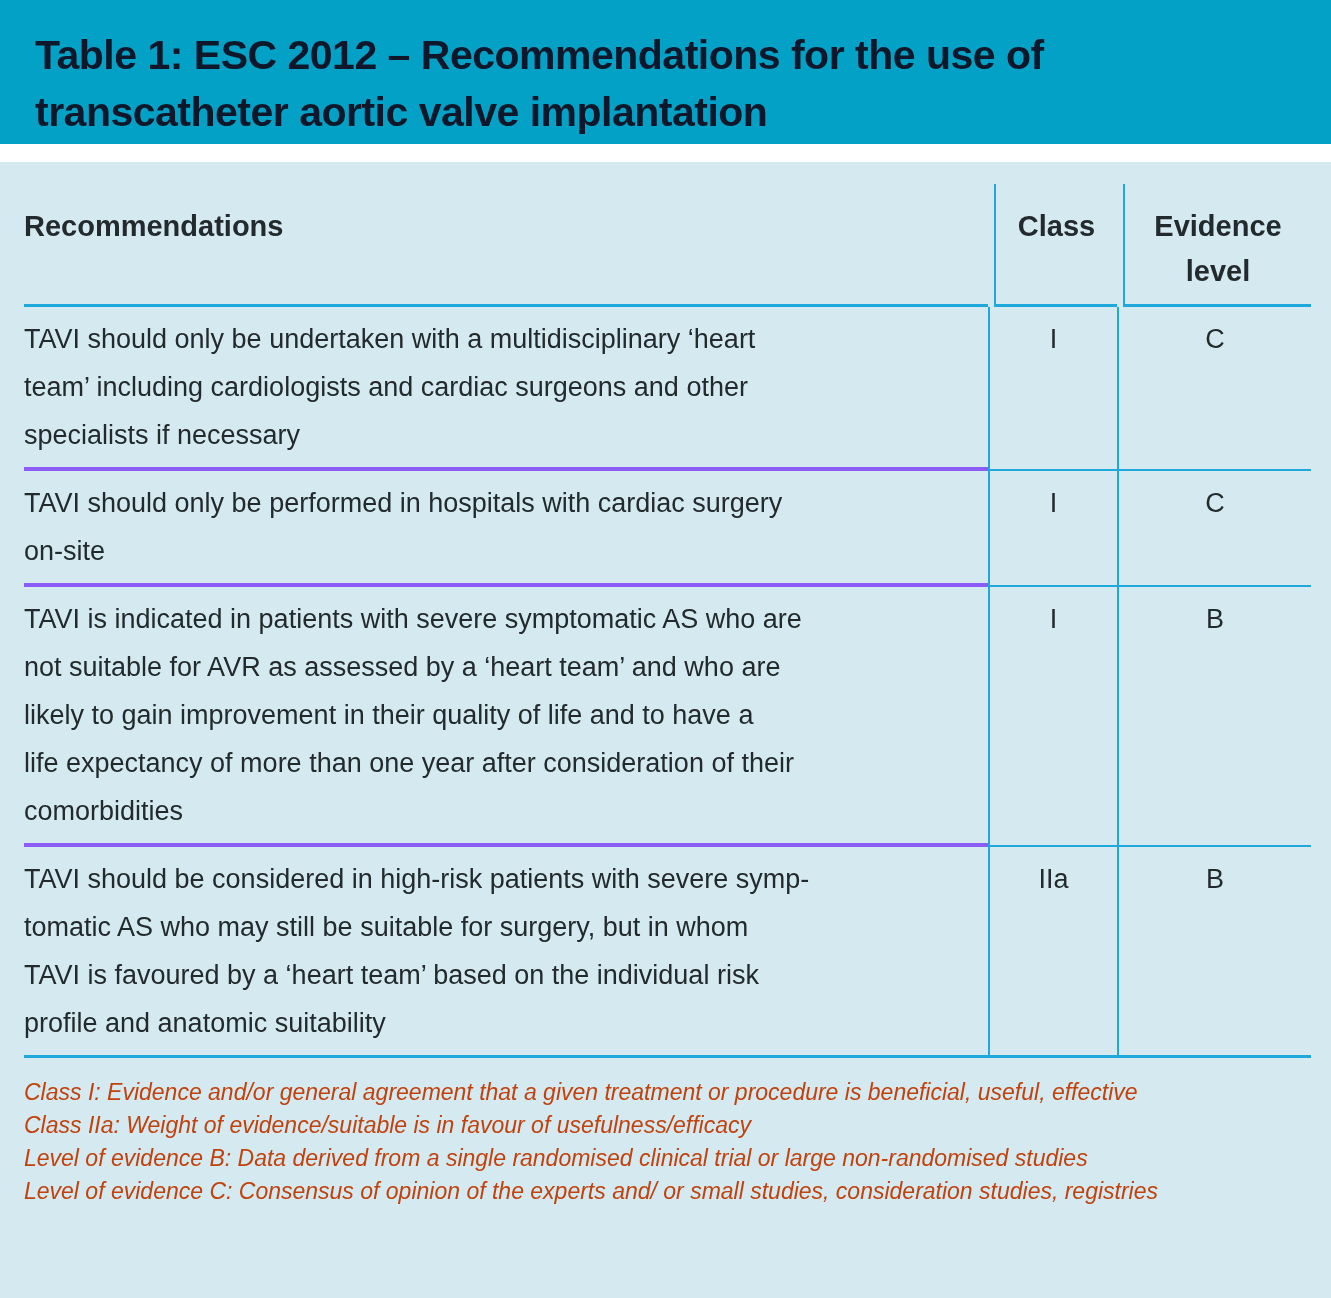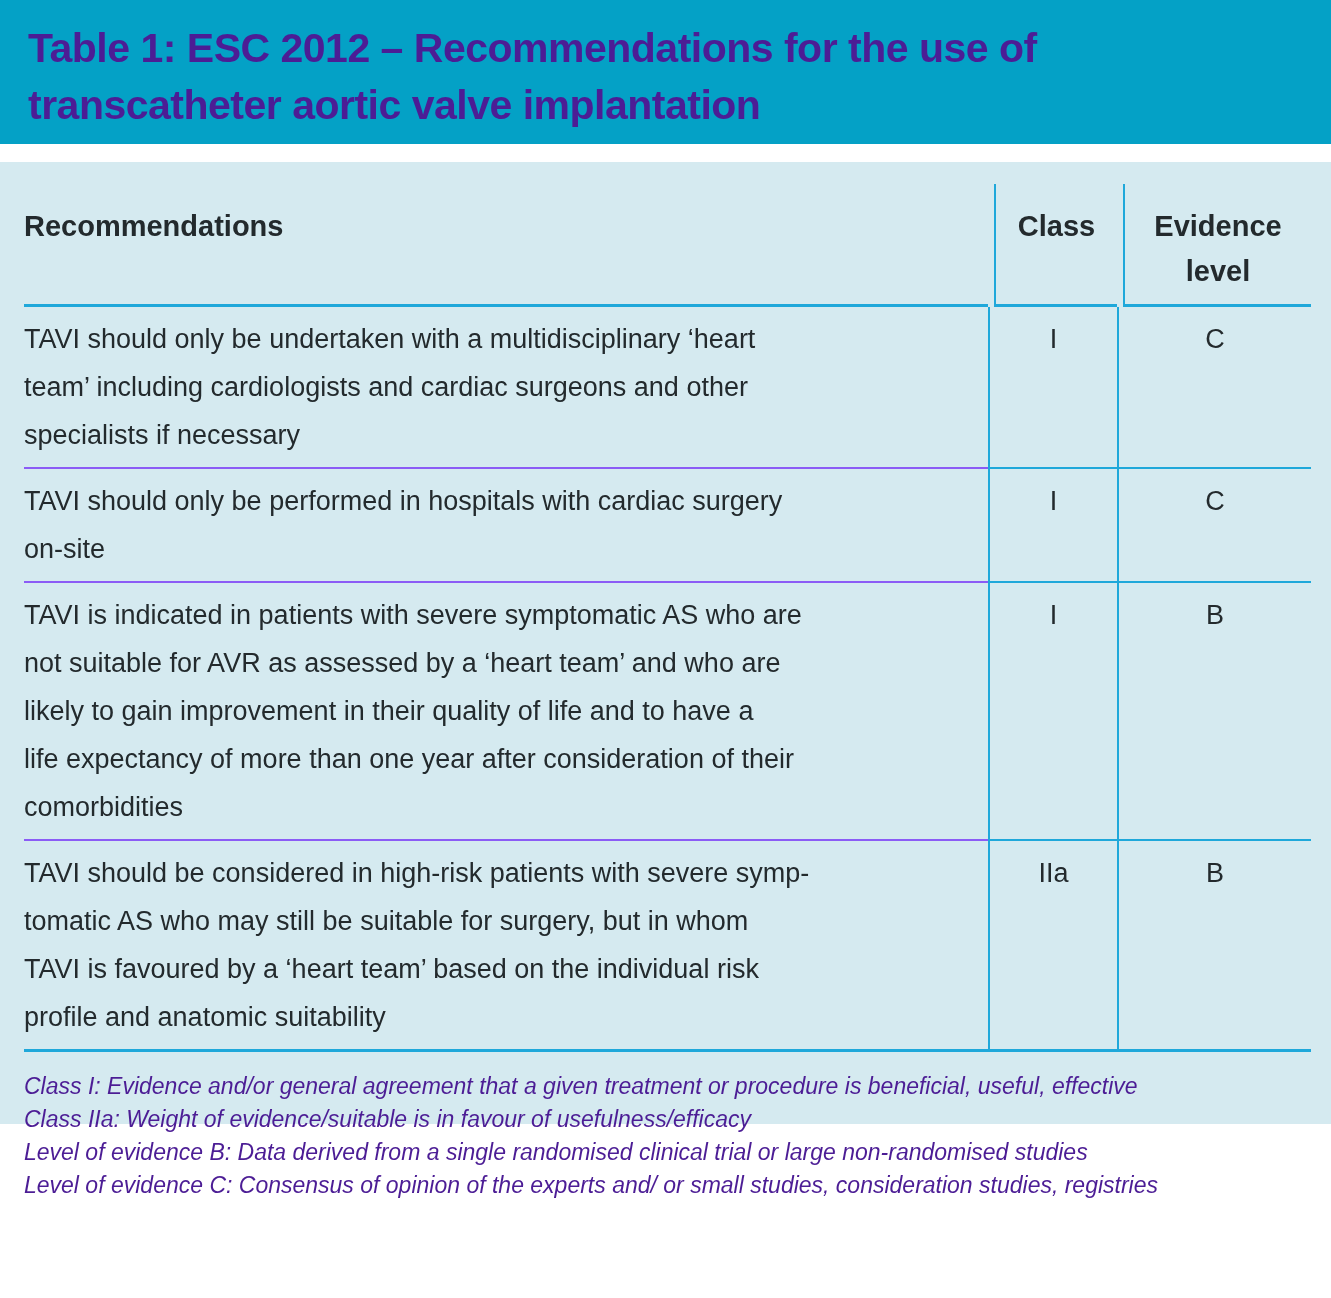--- a/index.html
+++ b/index.html
@@ -16,34 +16,34 @@
     position: relative;
   }
   
   .title-banner {
     background: #04a1c6;
     height: 144px;
     box-sizing: border-box;
     padding: 16px 24px 0 24px;
   }
   .title-banner h1 {
-    margin: 4px;
-    color: #4c1d95;
+    margin: 11px;
+    color: #0f172a;
     font-size: 41px;
     font-weight: bold;
     line-height: 57px;
     white-space: pre-line;
     letter-spacing: -0.5px;
   }
   
   .gap-strip { height: 18px; background: #ffffff; }
   
   .panel {
     background: #d5eaf0;
-    height: 962px;
+    height: 1136px;
     box-sizing: border-box;
     padding: 22px 20px 10px 24px;
     color: #232a2d;
   }
   
   .rec-table {
     display: grid;
     grid-template-columns: 1fr 129px 194px;
   }
   .cell {
@@ -57,42 +57,42 @@
     font-weight: bold;
     font-size: 29px;
     line-height: 45px;
     padding: 20px 0 10px 0;
     border-bottom: 3px solid #1fa8da;
     white-space: pre-line;
   }
   .head-center { text-align: center; margin-left: 6px; }
   .body-cell {
     padding: 8px 8px 8px 0;
-    border-bottom: 2px solid #8b5cf6;
+    border-bottom: 4px solid #8b5cf6;
     white-space: pre-line;
   }
   .val-cell {
     text-align: center;
     padding: 8px 0;
     border-bottom: 2px solid #1fa8da;
   }
   .last-row .body-cell, .last-row-cell {
     border-bottom: 3px solid #1fa8da;
   }
   
   .footnotes {
     margin-top: 18px;
   }
   .footnote {
     margin: 0;
     font-style: italic;
     font-size: 23px;
     line-height: 33px;
     white-space: pre-line;
-    color: #4c1d95;
+    color: #c2410c;
   }
 </style>
 </head>
 <body>
 
 <div class="page">
 
   <div class="title-banner">
     <h1>Table 1: ESC 2012 – Recommendations for the use of
 transcatheter aortic valve implantation</h1>

